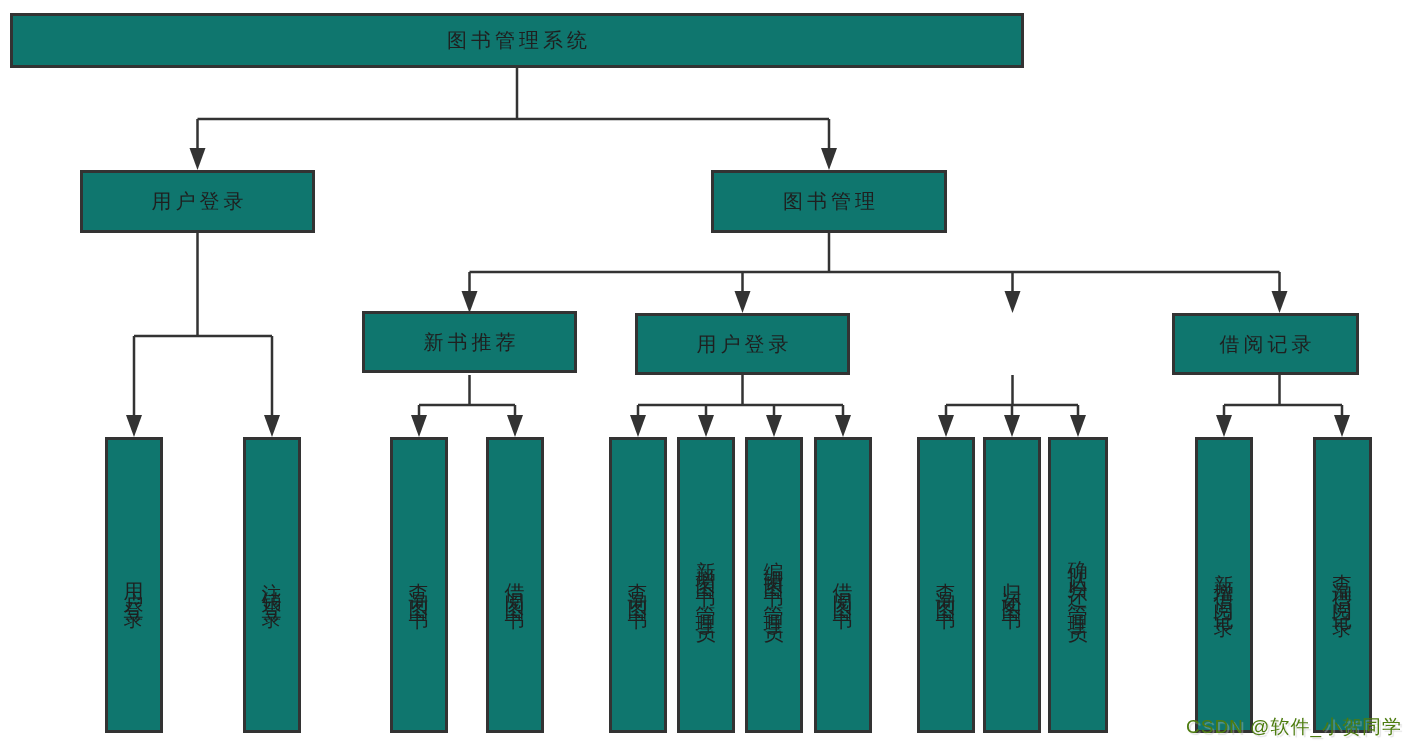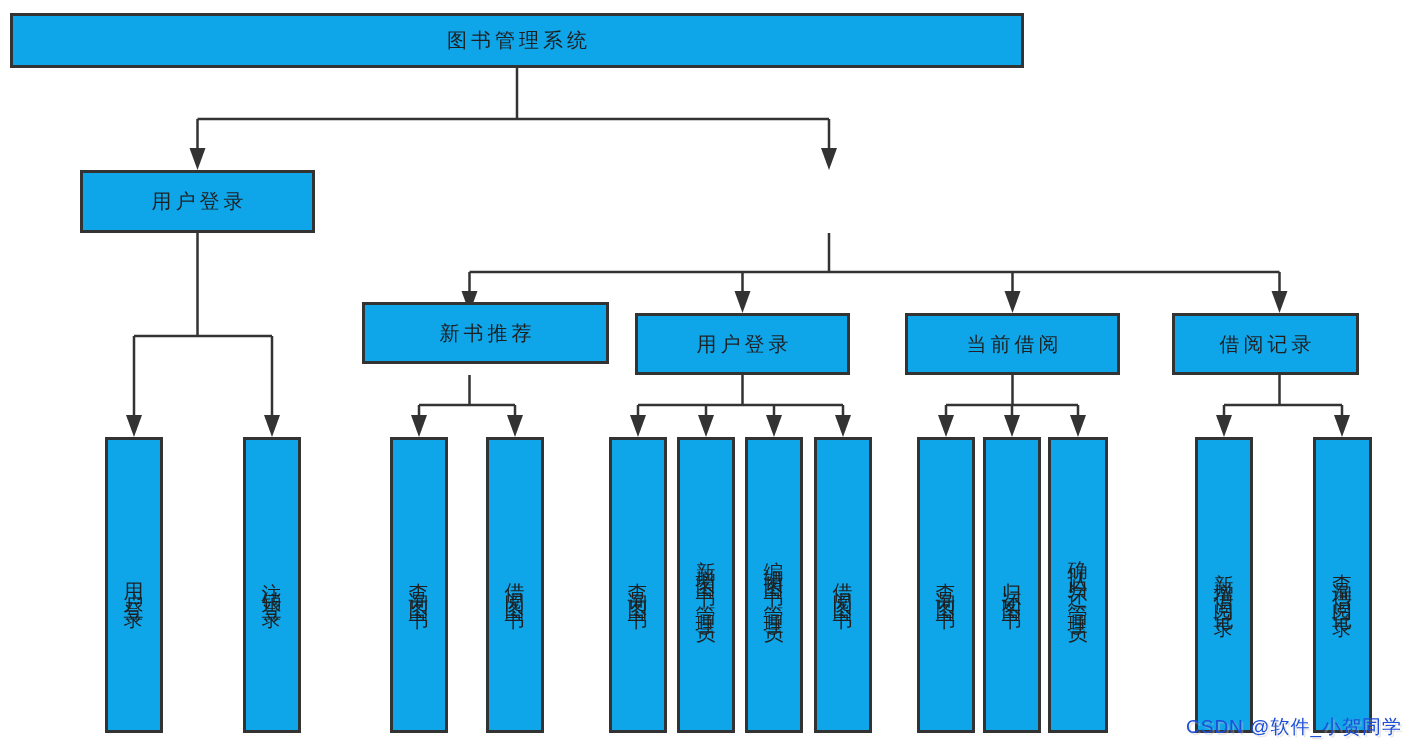--- a/index.html
+++ b/index.html
@@ -20,21 +20,21 @@
     left: 0;
     top: 0;
     width: 1405px;
     height: 747px;
     pointer-events: none;
   }
   .node {
     position: absolute;
     box-sizing: border-box;
     border: 3px solid #333333;
-    background: #0ea5e9;
+    background: #0f766e;
     display: flex;
     align-items: center;
     justify-content: center;
     color: #1f1f1f;
   }
   .hbox span {
     font-size: 20px;
     letter-spacing: 4px;
     text-indent: 4px;
     white-space: nowrap;
@@ -45,21 +45,21 @@
     font-size: 20px;
     letter-spacing: 9px;
     line-height: 1;
     white-space: nowrap;
   }
   .watermark {
     position: absolute;
     left: 1186px;
     top: 714px;
     font-size: 19px;
-    color: #1d4ed8;
+    color: #4d7c0f;
     letter-spacing: 1px;
     white-space: nowrap;
     text-shadow: 2px 2px 1px rgba(190,190,190,0.45);
   }
 </style>
 </head>
 <body>
 
 <div class="stage">
 
@@ -99,29 +99,29 @@
     <polygon points="1334,415 1350,415 1342,437" fill="#333333"></polygon>
   </svg>
 
   <div class="node hbox" style="left:10px;top:13px;width:1014px;height:55px">
     <span>图书管理系统</span>
   </div>
 
   <div class="node hbox" style="left:80px;top:170px;width:235px;height:63px">
     <span>用户登录</span>
   </div>
+  <div class="node hbox" style="left:711px;top:170px;width:236px;height:63px">
+    <span>图书管理</span>
+  </div>
 
-  <div class="node hbox" style="left:362px;top:302px;width:247px;height:62px">
+  <div class="node hbox" style="left:362px;top:311px;width:215px;height:62px">
     <span>新书推荐</span>
   </div>
   <div class="node hbox" style="left:635px;top:313px;width:215px;height:62px">
     <span>用户登录</span>
-  </div>
-  <div class="node hbox" style="left:905px;top:313px;width:215px;height:62px">
-    <span>当前借阅</span>
   </div>
   <div class="node hbox" style="left:1172px;top:313px;width:187px;height:62px">
     <span>借阅记录</span>
   </div>
 
   <div class="node vbox" style="left:105px;top:437px;width:58px;height:296px">
     <span>用户登录</span>
   </div>
   <div class="node vbox" style="left:243px;top:437px;width:58px;height:296px">
     <span>注销登录</span>

